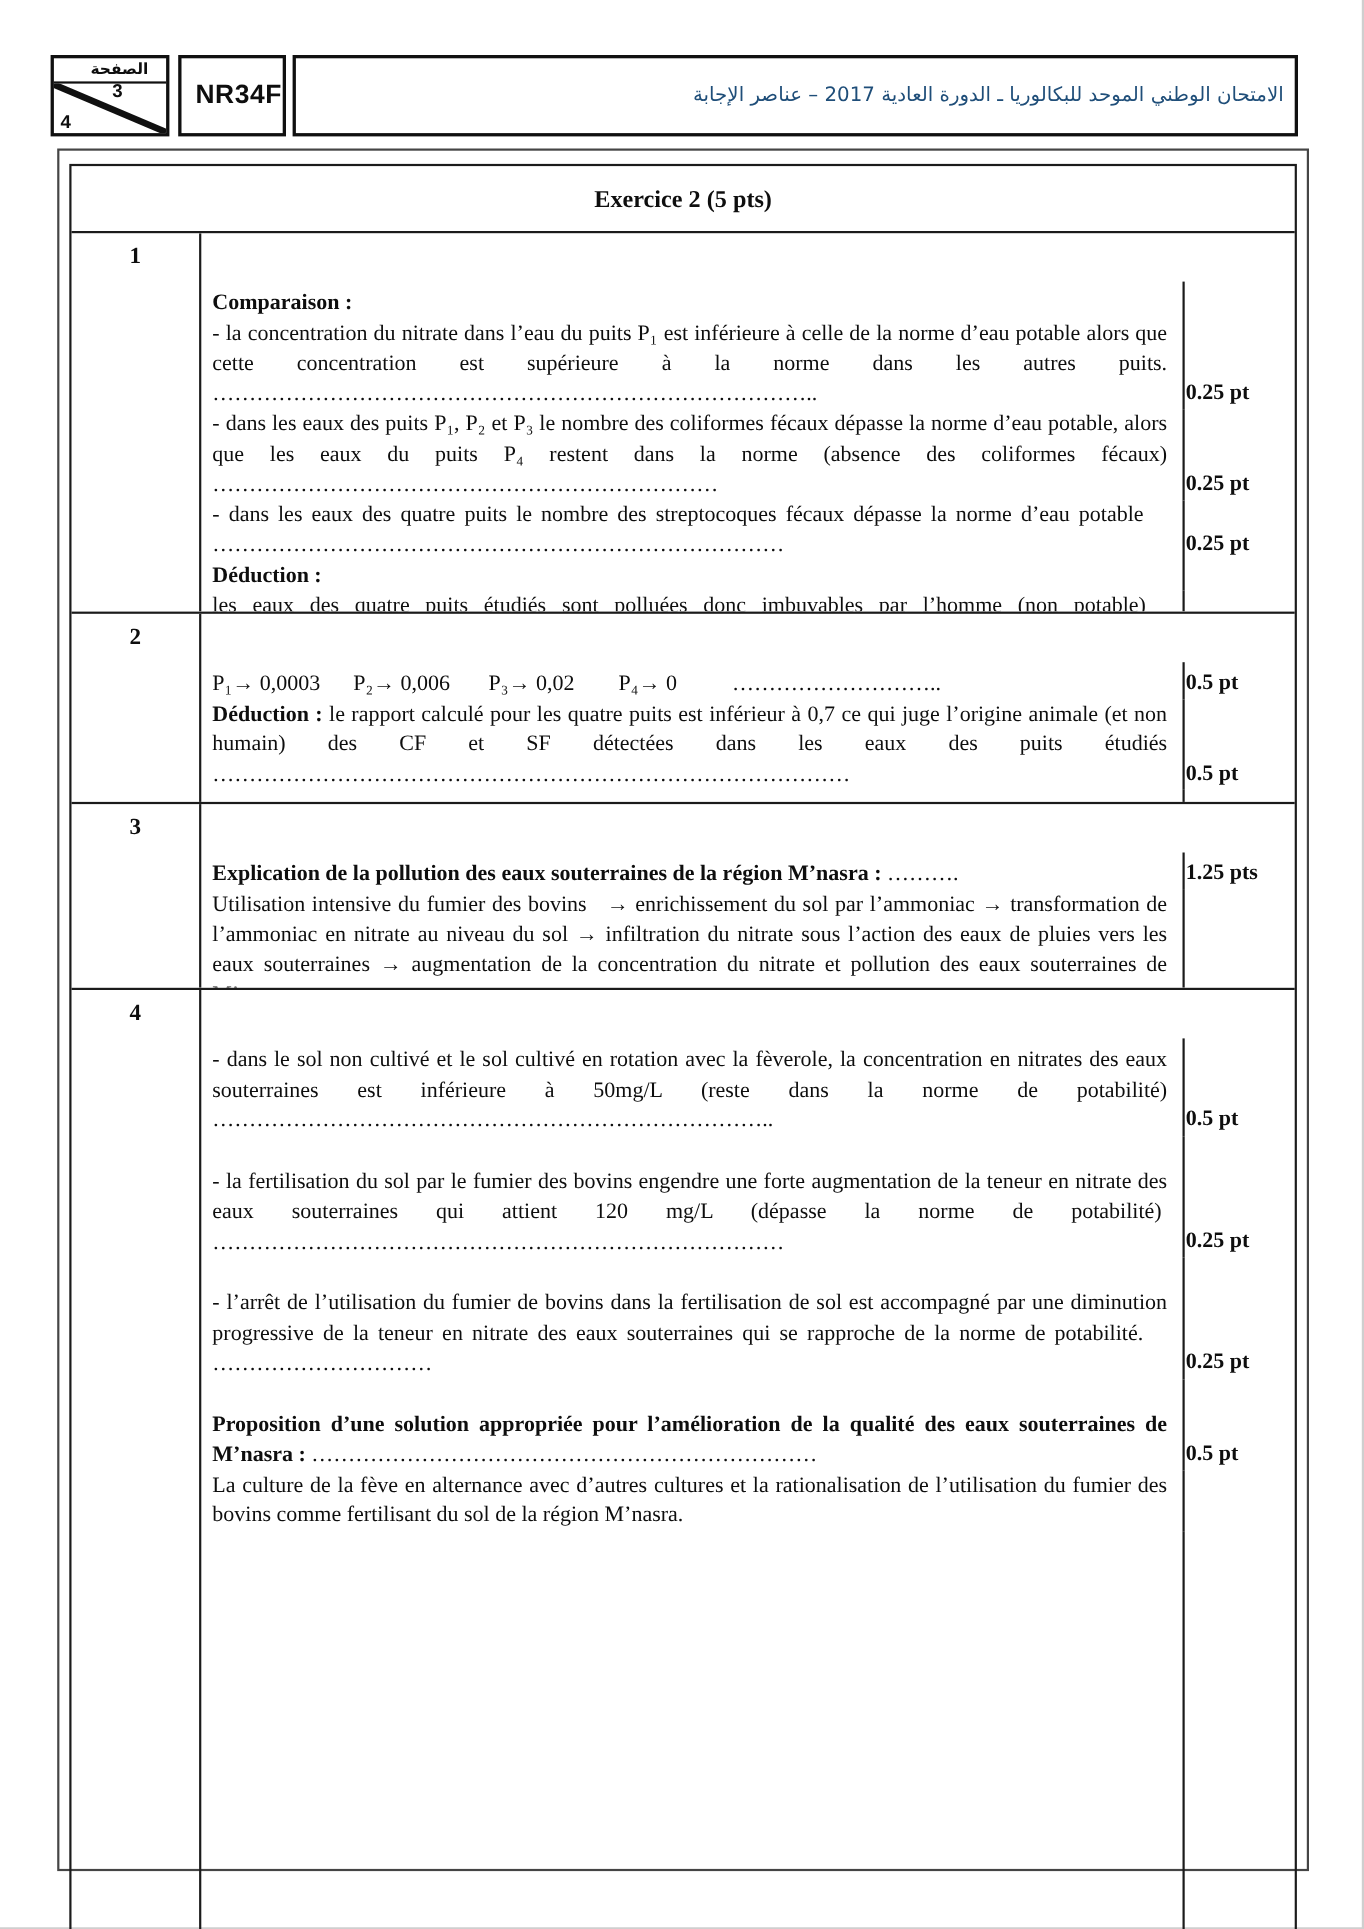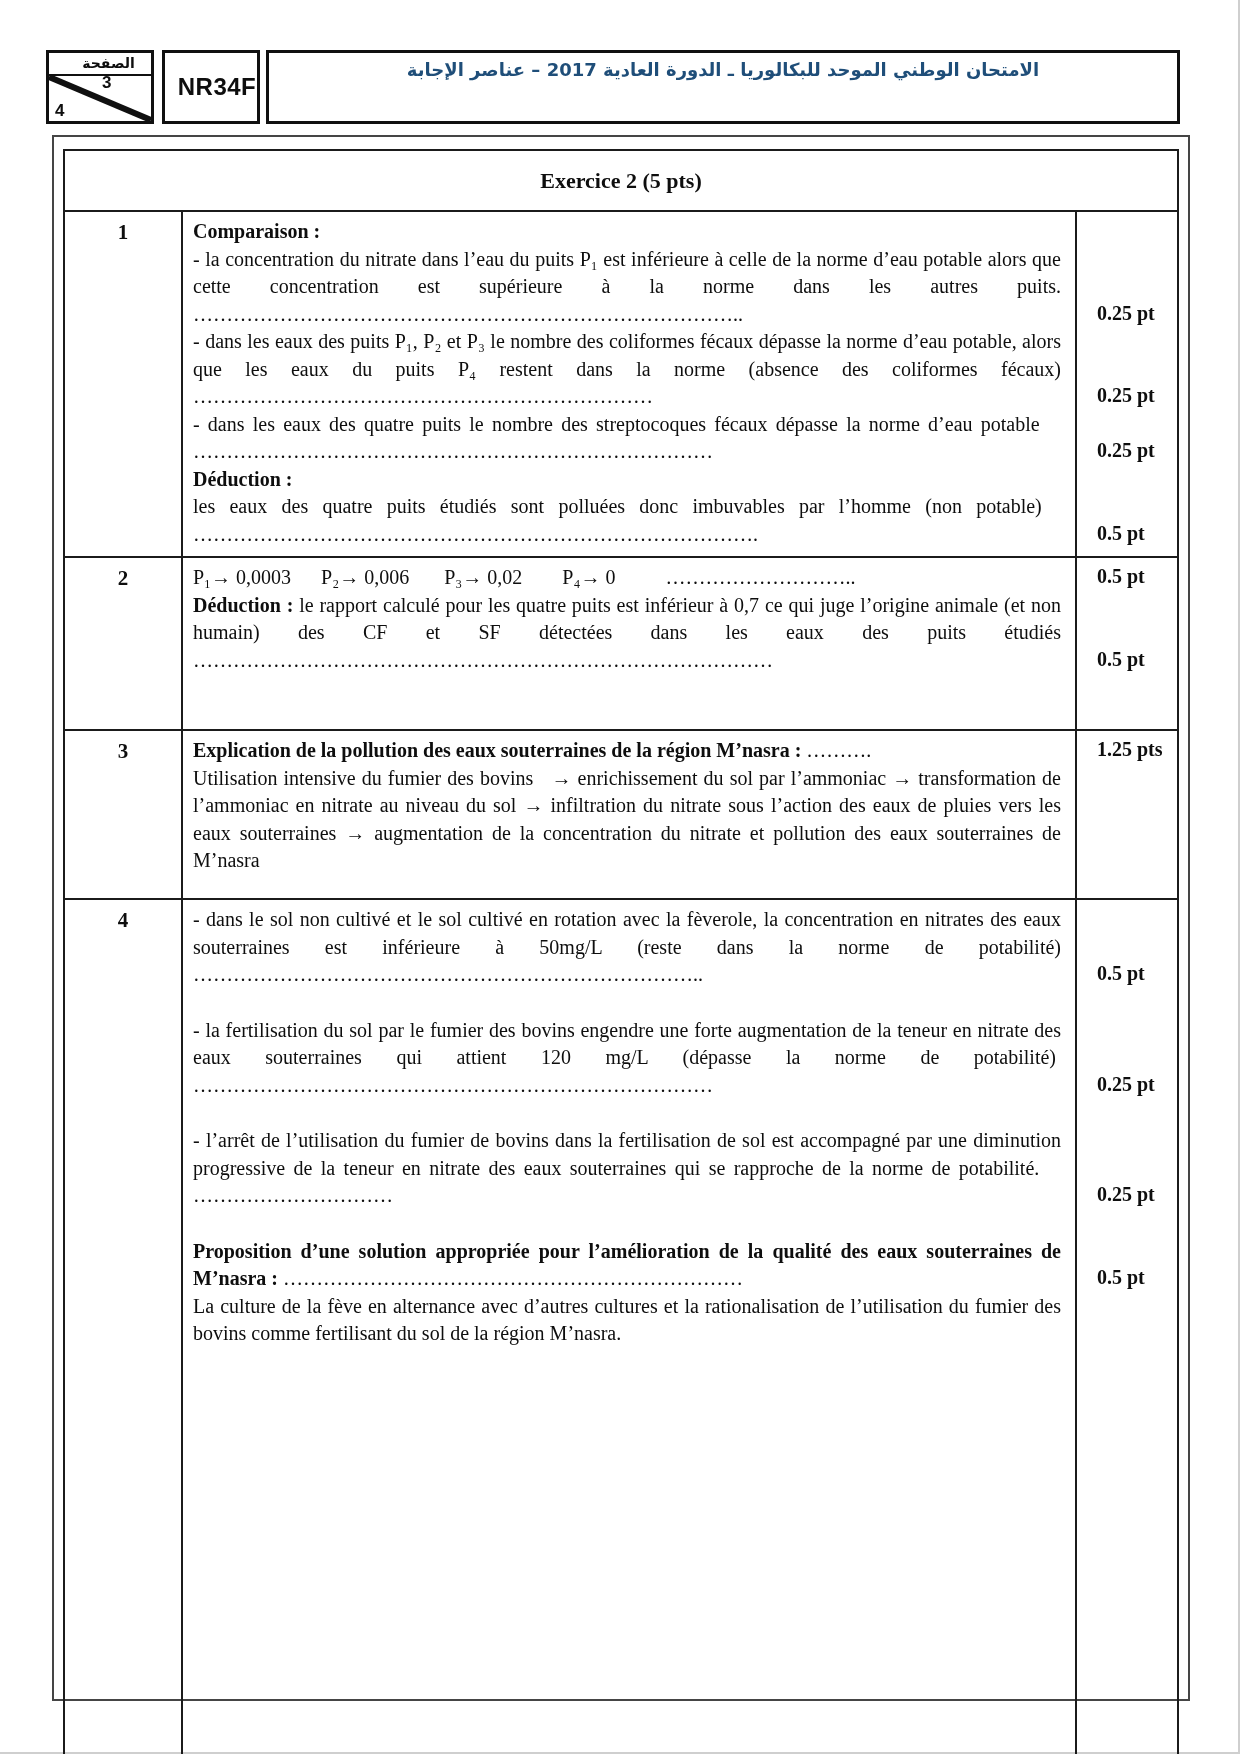--- a/index.html
+++ b/index.html
@@ -30,23 +30,23 @@
   .pg-tot { position: absolute; bottom: 0; left: 6px; font-weight: bold; font-size: 17px; }
   .hdr-code {
     width: 98px; border: 3px solid #101010; margin-right: 6px;
     display: flex; align-items: center; justify-content: center;
     font-family: "Liberation Sans", sans-serif; font-weight: bold; font-size: 24px;
     letter-spacing: 0.5px;
     padding-left: 12px;
   }
   .hdr-title {
     flex: 1; border: 3px solid #101010; direction: rtl;
-    display: flex; flex-direction: row; justify-content: center;
+    display: flex; flex-direction: column; justify-content: center;
     text-align: right; color: #1f4e79;
-    font-family: "DejaVu Sans", sans-serif; font-weight: bold; font-size: 18px;
+    font-family: "DejaVu Sans", sans-serif; font-weight: normal; font-size: 18px;
     line-height: 30px; padding: 2px 10px;
   }
   
   .sheet { position: absolute; left: 52px; top: 135px; width: 1138px; height: 1566px; border: 2px solid #454545; }
   .extable {
     margin: 12px 9px 0 9px; height: 1723px;
     border: 2px solid #1b1b1b; display: flex; flex-direction: column;
   }
   .t-title {
     height: 61px; flex: none; border-bottom: 2px solid #1b1b1b;
@@ -63,25 +63,25 @@
     text-align: center; font-weight: bold; font-size: 21px; padding-top: 8px;
   }
   .cell-body { flex: 1; display: flex; flex-direction: column; overflow: hidden; }
   .seg { display: flex; flex: none; }
   .seg.fill { flex: 1; }
   .seg-text {
     flex: 1; border-right: 2px solid #1b1b1b;
     padding: 0 14px 0 10px; font-size: 20px; line-height: 27.5px;
     text-align: justify;
   }
-  .cell-body > .seg:first-child > .seg-text { padding-top: 6px; }
+  .cell-body > .seg:first-child > .seg-text { padding-top: 6px; margin-top: 44px; }
   .seg.gap > .seg-text { padding-top: 28px; }
   .seg-point {
     width: 100px; flex: none; display: flex; align-items: flex-end;
-    padding: 0 2px 1px 20px; font-weight: bold; font-size: 20px; line-height: 27.5px;
+    padding: 0 2px 1px 1px; font-weight: bold; font-size: 20px; line-height: 27.5px;
     white-space: nowrap;
   }
   .b { font-weight: bold; }
   .dots { overflow-wrap: anywhere; }
 </style>
 </head>
 <body>
 
 <div class="page">
 

